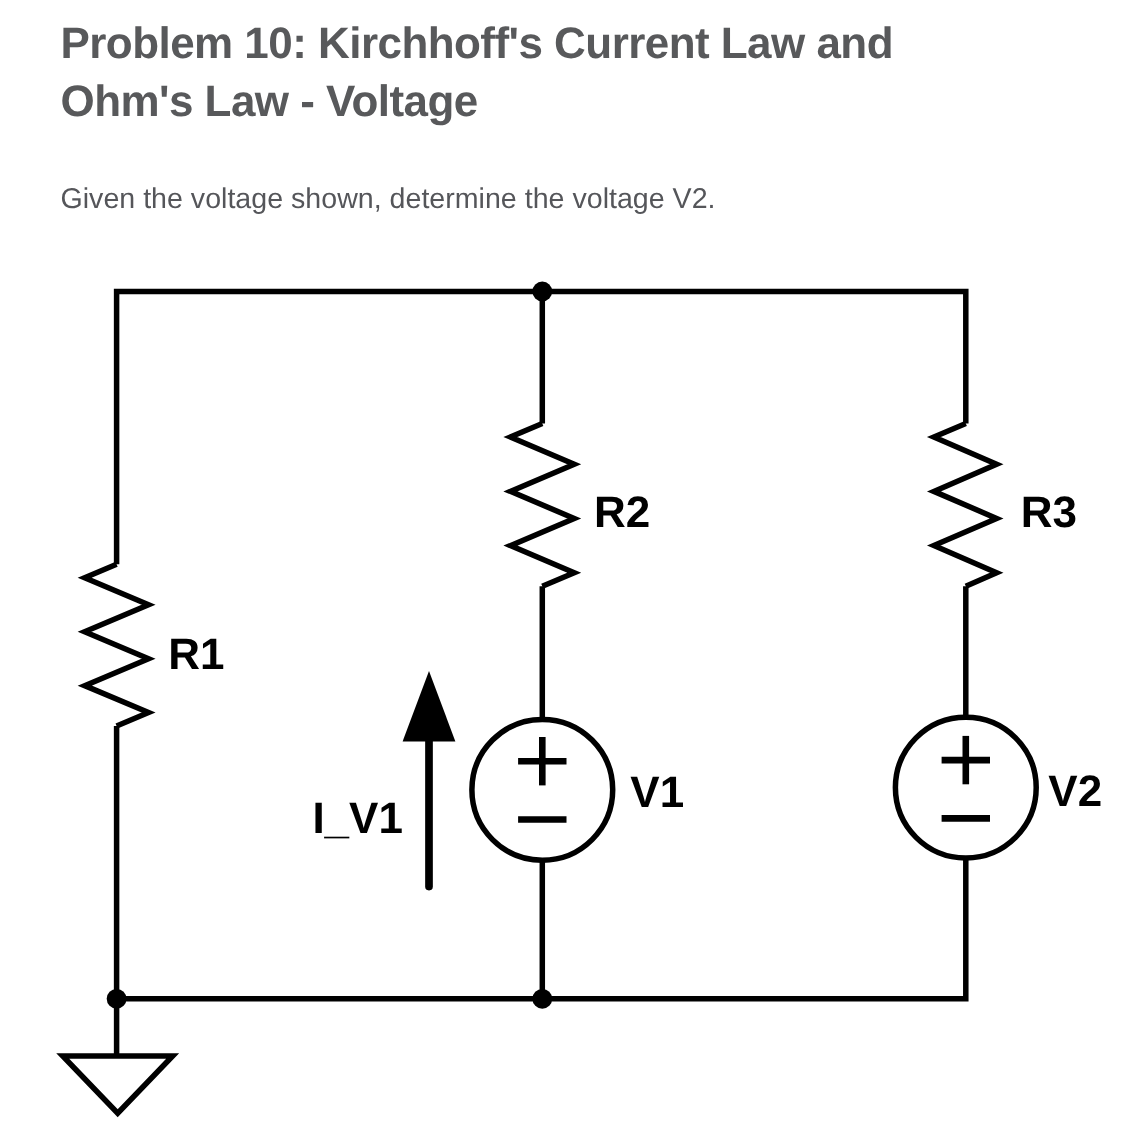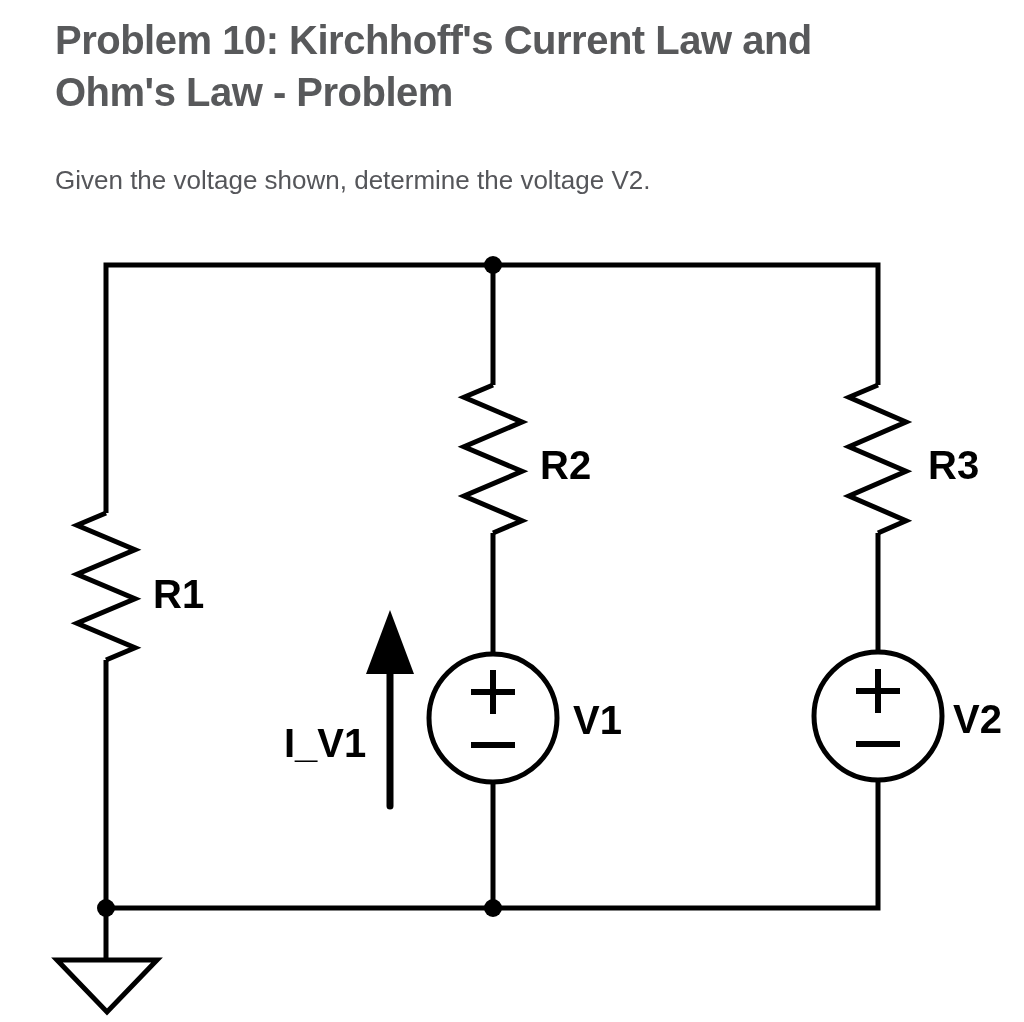--- a/index.html
+++ b/index.html
@@ -55,21 +55,21 @@
     fill: #000000;
   }
 </style>
 </head>
 <body>
 
 <div class="page">
 
   <h1 class="problem-title">
     <span>Problem 10: Kirchhoff's Current Law and</span>
-    <span>Ohm's Law - Problem</span>
+    <span>Ohm's Law - Voltage</span>
   </h1>
 
   <p class="problem-description">Given the voltage shown, determine the voltage V2.</p>
 
   <svg class="circuit" viewBox="0 0 1024 1022" xmlns="http://www.w3.org/2000/svg" aria-hidden="true">
 
     <g stroke="#000000" stroke-width="5" fill="none" stroke-linejoin="miter">
       <path d="M106,513 L106,265 L878,265 L878,385"></path>
       <path d="M106,660 L106,908 L878,908 L878,779"></path>
       <path d="M493,265 L493,385"></path>

